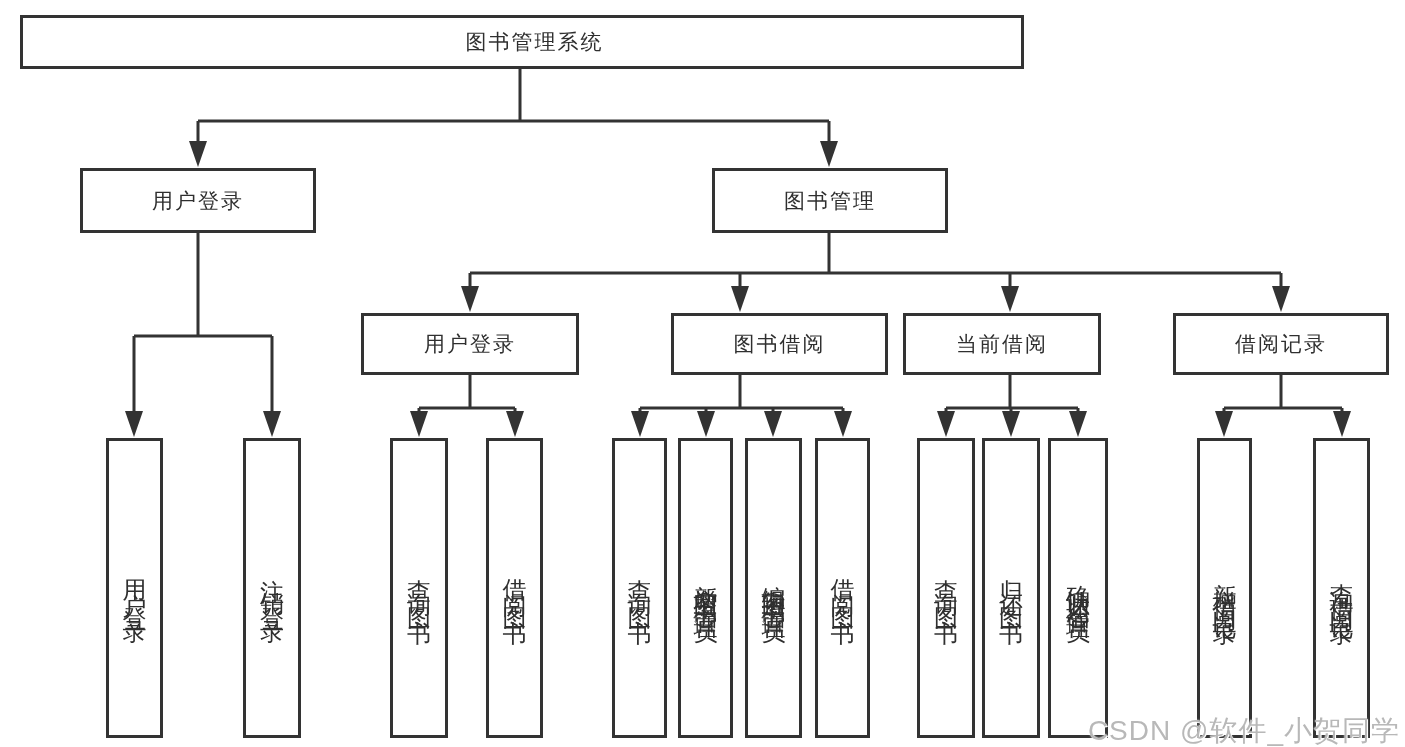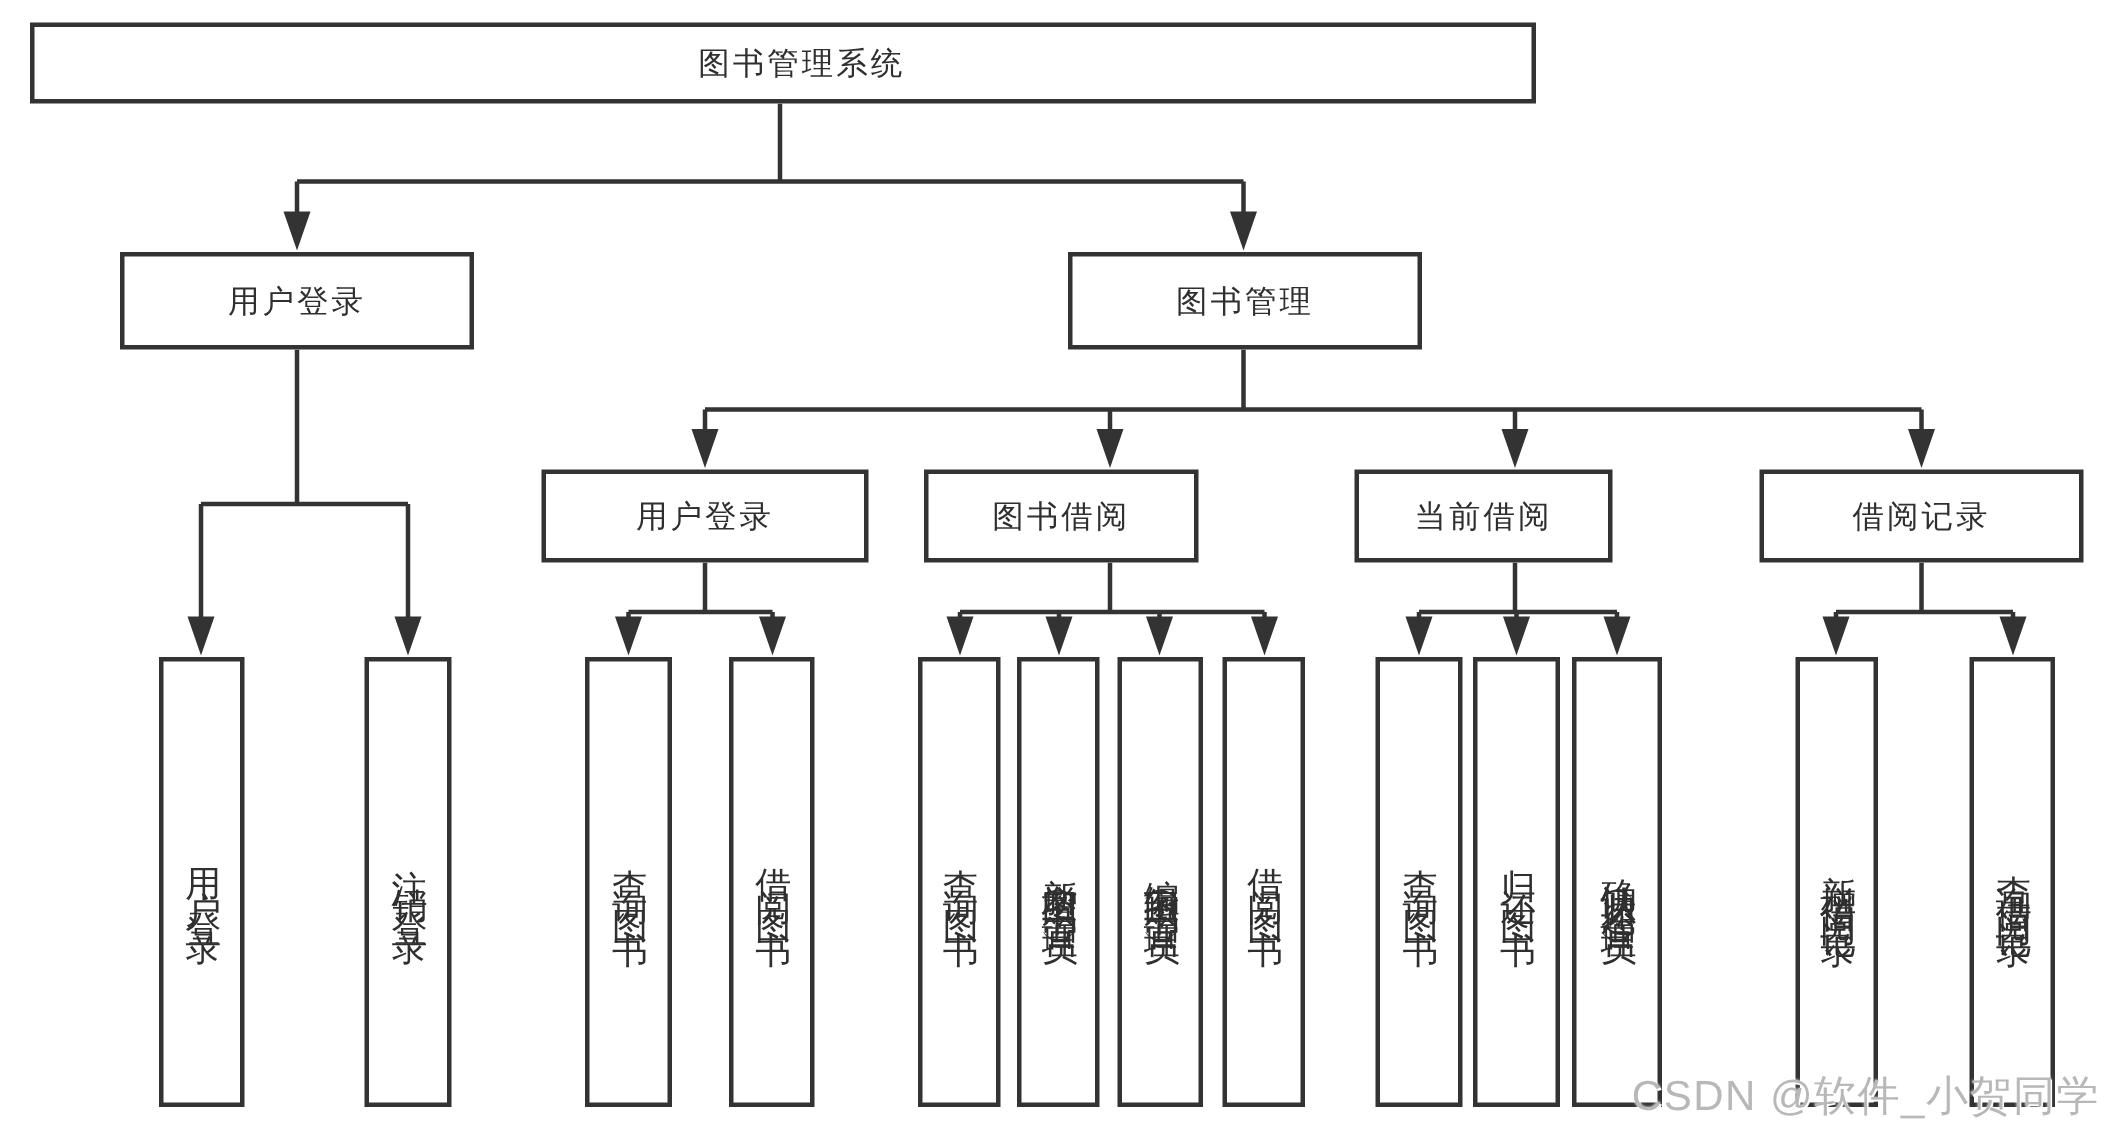--- a/index.html
+++ b/index.html
@@ -86,22 +86,22 @@
     <polygon points="1215,411 1233,411 1224,437"></polygon>
     <polygon points="1333,411 1351,411 1342,437"></polygon>
   </svg>
 
   <div class="box root hlabel">图书管理系统</div>
 
   <div class="box hlabel" style="left:80px;top:168px;width:236px;height:65px">用户登录</div>
   <div class="box hlabel" style="left:712px;top:168px;width:236px;height:65px">图书管理</div>
 
   <div class="box hlabel" style="left:361px;top:313px;width:218px;height:62px">用户登录</div>
-  <div class="box hlabel" style="left:616px;top:313px;width:183px;height:62px">图书借阅</div>
-  <div class="box hlabel" style="left:903px;top:313px;width:172px;height:62px">当前借阅</div>
+  <div class="box hlabel" style="left:671px;top:313px;width:217px;height:62px">图书借阅</div>
+  <div class="box hlabel" style="left:903px;top:313px;width:198px;height:62px">当前借阅</div>
   <div class="box hlabel" style="left:1173px;top:313px;width:216px;height:62px">借阅记录</div>
 
   <div class="box leaf ls-wide" style="left:106px;width:57px">用户登录</div>
   <div class="box leaf ls-wide" style="left:243px;width:58px">注销登录</div>
 
   <div class="box leaf ls-wide" style="left:390px;width:58px">查询图书</div>
   <div class="box leaf ls-wide" style="left:486px;width:57px">借阅图书</div>
 
   <div class="box leaf ls-wide" style="left:612px;width:55px">查询图书</div>
   <div class="box leaf ls-tight" style="left:678px;width:55px">新增图书（管理员）</div>

